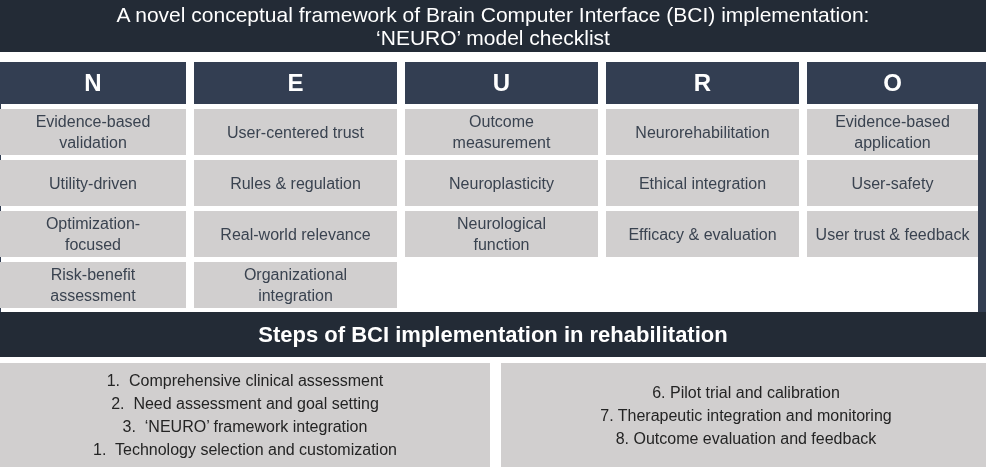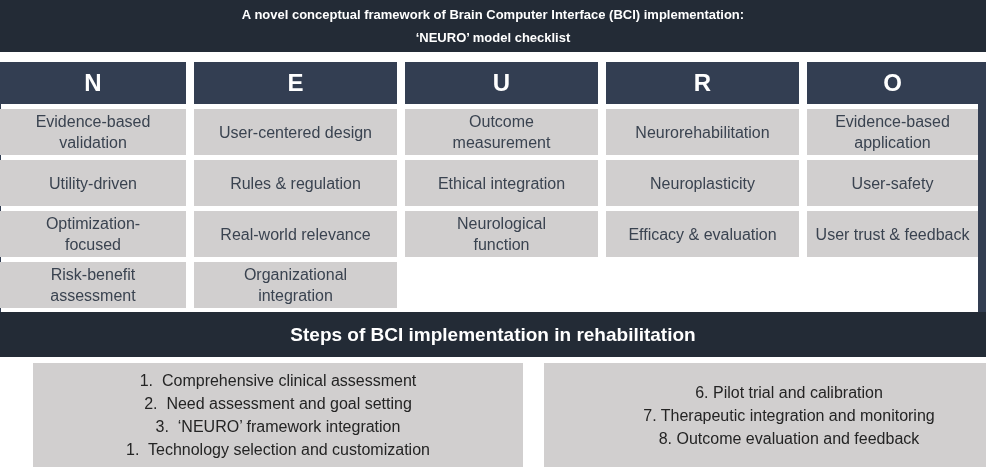--- a/index.html
+++ b/index.html
@@ -7,22 +7,22 @@
     width: 986px; height: 467px;
     background: #ffffff;
     font-family: "Liberation Sans", sans-serif;
     overflow: hidden;
     position: relative;
   }
   .title-band {
     height: 52px;
     background: #232B36;
     color: #ffffff;
-    font-size: 13px;
-    font-weight: bold;
+    font-size: 21px;
+    font-weight: normal;
     line-height: 23px;
     display: flex; align-items: center; justify-content: center;
     text-align: center;
     white-space: pre-line;
   }
   .table-area {
     position: relative;
     margin-top: 10px;
     height: 246px;
   }
@@ -63,32 +63,31 @@
     text-align: center;
     white-space: pre-line;
     padding: 0 6px;
     box-sizing: border-box;
   }
   .steps-band {
     margin-top: 4px;
     height: 45px;
     background: #232B36;
     color: #ffffff;
-    font-size: 19px;
+    font-size: 22px;
     font-weight: bold;
     display: flex; align-items: center; justify-content: center;
     text-align: center;
   }
   .bottom {
     margin-top: 6px;
     height: 104px;
     display: grid;
     grid-template-columns: 490px 490px;
-    column-gap: 21px;
-    padding-left: 33px;
+    column-gap: 11px;
   }
   .panel {
     background: #D1CFCF;
     color: #242424;
     font-size: 16px;
     display: flex; flex-direction: column;
     align-items: center; justify-content: center;
   }
   .step {
     line-height: 23px;
@@ -111,32 +110,32 @@
     <div class="grid">
 
       <div class="hdr">N</div>
       <div class="hdr">E</div>
       <div class="hdr">U</div>
       <div class="hdr">R</div>
       <div class="hdr">O</div>
 
       <div class="cell">Evidence-based
 validation</div>
-      <div class="cell">User-centered design</div>
+      <div class="cell">User-centered trust</div>
       <div class="cell">Outcome
 measurement</div>
 
       <div class="cell">Neurorehabilitation</div>
       <div class="cell">Evidence-based
 application</div>
       <div class="cell">Utility-driven</div>
       <div class="cell">Rules &amp; regulation</div>
 
+      <div class="cell">Neuroplasticity</div>
       <div class="cell">Ethical integration</div>
-      <div class="cell">Neuroplasticity</div>
       <div class="cell">User-safety</div>
       <div class="cell">Optimization-
 focused</div>
       <div class="cell">Real-world relevance</div>
 
       <div class="cell">Neurological
 function</div>
       <div class="cell">Efficacy &amp; evaluation</div>
       <div class="cell">User trust &amp; feedback</div>
       <div class="cell">Risk-benefit

